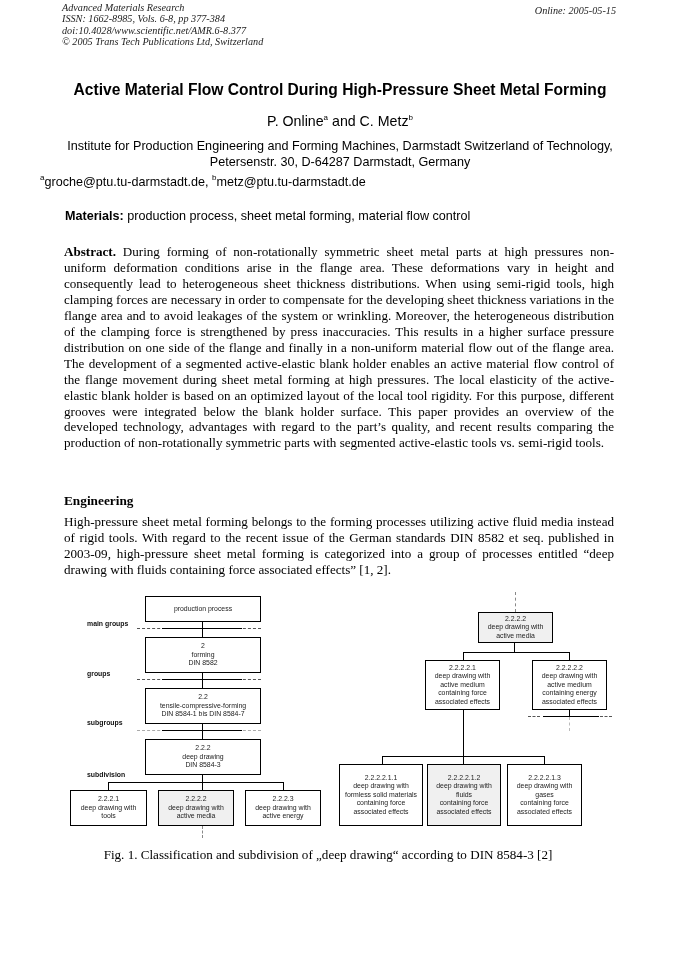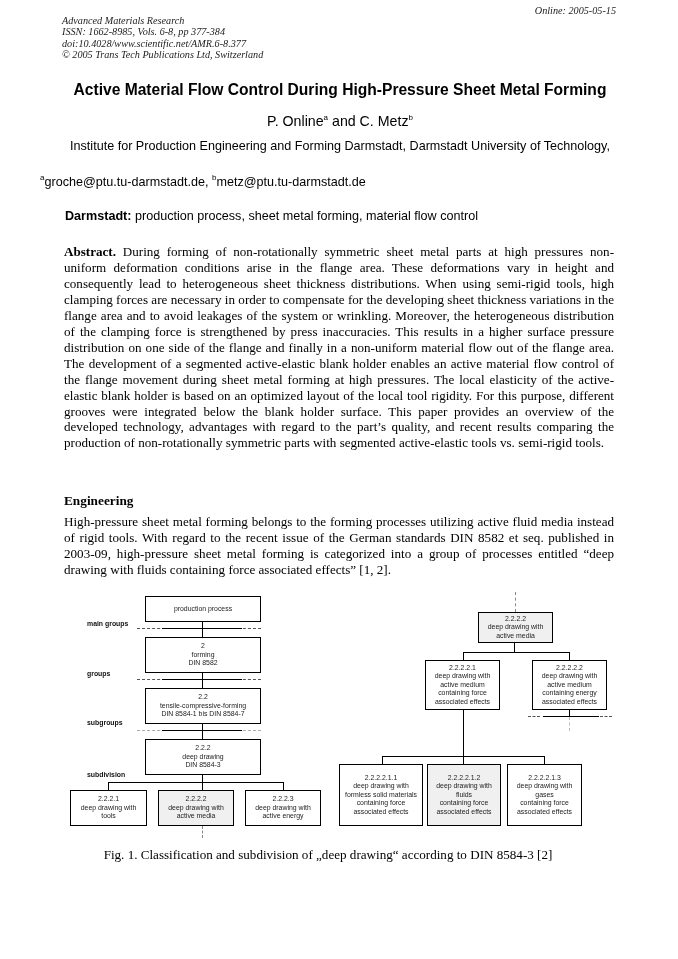--- a/index.html
+++ b/index.html
@@ -1,20 +1,20 @@
 <!DOCTYPE html>
 <html><head>
 <meta charset="utf-8">
 <style>
   html, body { margin: 0; padding: 0; background: #ffffff; }
   body { width: 678px; height: 959px; position: relative; overflow: hidden; color: #000; }
   .serif { font-family: "Liberation Serif", "DejaVu Serif", serif; }
   .sans { font-family: "Liberation Sans", "DejaVu Sans", sans-serif; }
   .hdr { position: absolute; font-style: italic; font-size: 10.2px; line-height: 11.4px; color: #222; }
-  #hdr-left { left: 62px; top: 15px; font-family: Liberation Serif, serif; }
+  #hdr-left { left: 62px; top: 2px; font-family: Liberation Serif, serif; }
   #hdr-right { right: 62px; top: 5px; }
   .title { position: absolute; left: 40px; width: 600px; top: 81px; text-align: center; font-weight: bold; font-size: 15.6px; }
   .authors { position: absolute; left: 40px; width: 600px; top: 113px; text-align: center; font-size: 14.2px; }
   .authors sup, .emails sup { font-size: 8px; vertical-align: 6px; line-height: 0; }
   .affil { position: absolute; left: 40px; width: 600px; top: 138px; text-align: center; font-size: 12.6px; line-height: 16px; }
   .emails { position: absolute; left: 40px; width: 600px; top: 175px; text-align: left; font-size: 12.6px; }
   .keywords { position: absolute; left: 65px; top: 209px; font-size: 12.6px; }
   .keywords b { font-weight: bold; }
   .para { position: absolute; left: 64px; width: 550px; font-size: 13.1px; line-height: 15.95px; text-align: justify; }
   #abstract { top: 244px; }
@@ -41,29 +41,30 @@
 </div>
 <div id="hdr-right" class="hdr serif">Online: 2005-05-15</div>
 
 <div class="title sans">Active Material Flow Control During High-Pressure Sheet Metal Forming</div>
 
 <div class="authors sans">
   <span>P. Online</span><sup>a</sup><span> and </span><span>C. Metz</span><sup>b</sup>
 </div>
 
 <div class="affil sans">
-  <div>Institute for Production Engineering and Forming Darmstadt, Darmstadt University of Technology,</div>
+  <div>Institute for Production Engineering and Forming Machines, Darmstadt Switzerland of Technology,</div>
+  <div>Petersenstr. 30, D-64287 Darmstadt, Germany</div>
 </div>
 
 <div class="emails sans">
   <sup>a</sup><span>groche@ptu.tu-darmstadt.de, </span><sup>b</sup><span>metz@ptu.tu-darmstadt.de</span>
 </div>
 
 <div class="keywords sans">
-  <b>Darmstadt:</b><span> production process, sheet metal forming, material flow control</span>
+  <b>Materials:</b><span> production process, sheet metal forming, material flow control</span>
 </div>
 
 <div id="abstract" class="para serif">
   <b>Abstract.</b><span> During forming of non-rotationally symmetric sheet metal parts at high pressures non-uniform deformation conditions arise in the flange area. These deformations vary in height and consequently lead to heterogeneous sheet thickness distributions. When using semi-rigid tools, high clamping forces are necessary in order to compensate for the developing sheet thickness variations in the flange area and to avoid leakages of the system or wrinkling. Moreover, the heterogeneous distribution of the clamping force is strengthened by press inaccuracies. This results in a  higher surface pressure distribution on one side of the flange and finally in a non-uniform material flow out of the flange area. The development of a segmented active-elastic blank holder enables an active material flow control of the flange movement during sheet metal forming at high pressures. The local elasticity of the active-elastic blank holder is based on an optimized layout of the local tool rigidity. For this purpose, different grooves were integrated below the blank holder surface. This paper provides an overview of the developed technology, advantages with regard to the part’s quality, and recent results comparing the production of non-rotationally symmetric parts with segmented active-elastic tools vs. semi-rigid tools.</span>
 </div>
 
 <div class="section-head serif">Engineering</div>
 <div id="intro" class="para serif">High-pressure sheet metal forming belongs to the forming processes utilizing active fluid media instead of rigid tools. With regard to the recent issue of the German standards DIN 8582 et seq. published in 2003-09, high-pressure sheet metal forming is categorized into a group of processes entitled “deep drawing with fluids containing force associated effects” [1, 2].</div>
 
 <div>

